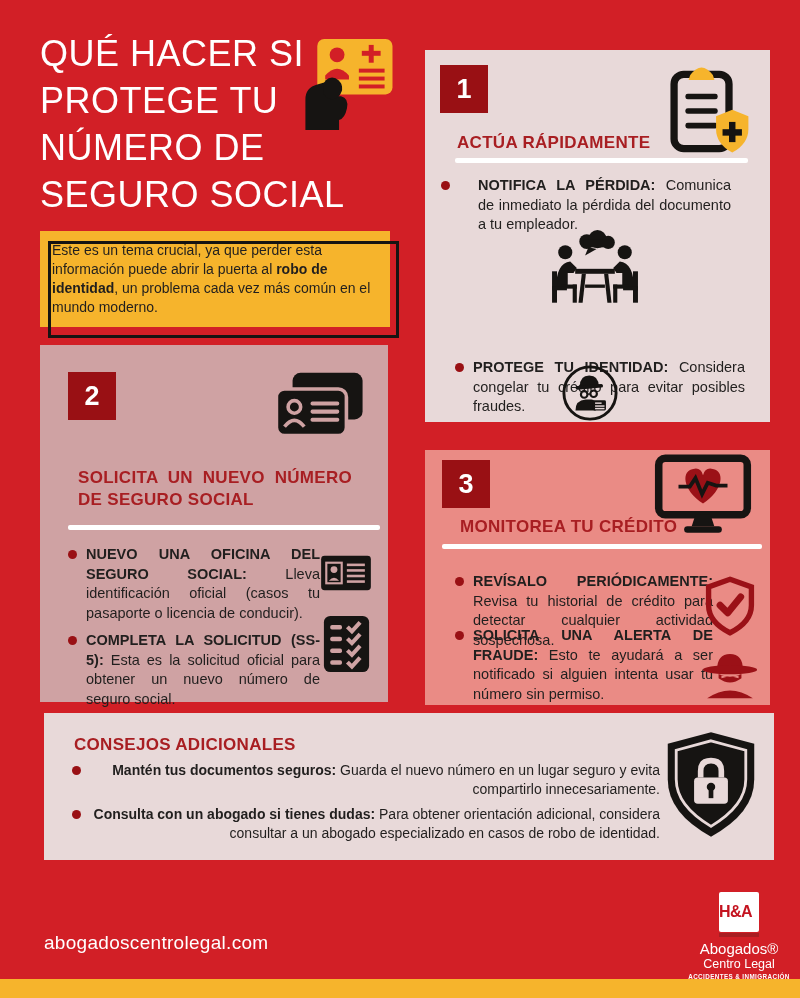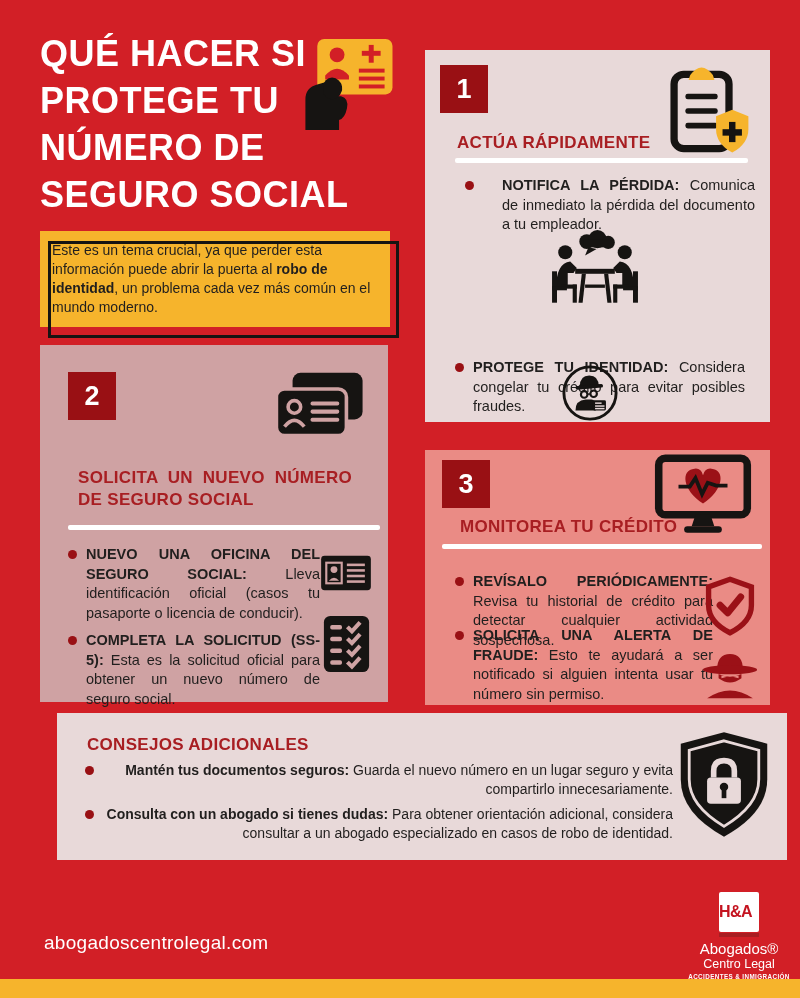--- a/index.html
+++ b/index.html
@@ -4,21 +4,21 @@
 <style>
   html,body{margin:0;padding:0;background:#555;}
   .canvas{
     position:relative;width:800px;height:998px;overflow:hidden;
     background:#d21f26;
     font-family:"Liberation Sans",sans-serif;
     -webkit-font-smoothing:antialiased;
   }
   
   .title-block{position:absolute;left:40px;top:30px;width:330px;color:#fff;
-    font-size:36px;font-weight:700;line-height:47px;letter-spacing:.5px;}
+    font-size:36px;font-weight:400;line-height:47px;letter-spacing:.5px;}
   .hand-icon{position:absolute;left:294px;top:36px;width:102px;height:94px;}
   .hand-icon svg{width:100%;height:100%;display:block;}
 
   
   .intro-box{position:absolute;left:40px;top:231px;width:326px;z-index:0;
     background:#f6b42c;padding:10px 12px;color:#211f1e;
     font-size:14px;line-height:19px;}
   .intro-box::after{content:"";position:absolute;top:10px;left:8px;right:-9px;bottom:-11px;
     border:3px solid #161412;z-index:-1;}
 
@@ -36,21 +36,21 @@
   .bullet b{font-weight:bold;}
   .icon-abs{position:absolute;}
   .icon-abs svg{width:100%;height:100%;display:block;}
 
   
   .step-1{left:425px;top:50px;width:345px;height:372px;background:#e8d9d9;}
   .step-1 .num{left:15px;top:15px;}
   .step-1 .step-title{left:32px;top:82px;}
   .step-1 .divider{left:30px;top:108px;width:293px;}
   .s1-hicon{right:20px;top:8px;width:84px;height:102px;}
-  .s1-b1{left:40px;top:126px;width:290px;gap:28px;}
+  .s1-b1{left:16px;top:126px;width:290px;gap:28px;}
   .s1-conv{left:112px;top:180px;width:116px;height:76px;}
   .s1-b2{left:30px;top:262px;width:290px;margin-top:46px;}
   .s1-spy{left:136px;top:314px;width:58px;height:58px;}
 
   
   .step-2{left:40px;top:345px;width:348px;height:357px;background:#cfa2a3;}
   .step-2 .num{left:28px;top:27px;}
   .step-2 .step-title{left:38px;top:122px;width:274px;text-align:justify;}
   .step-2 .divider{left:28px;top:180px;width:312px;}
   .s2-hicon{right:22px;top:26px;width:93px;height:70px;}
@@ -64,21 +64,21 @@
   .step-3 .num{left:17px;top:10px;}
   .step-3 .step-title{left:35px;top:66px;}
   .step-3 .divider{left:17px;top:94px;width:320px;}
   .s3-hicon{right:18px;top:4px;width:98px;height:84px;}
   .s3-b1{left:30px;top:122px;width:258px;}
   .s3-shield{right:14px;top:126px;width:52px;height:60px;}
   .s3-b2{left:30px;top:176px;width:258px;}
   .s3-spy{right:10px;top:198px;width:60px;height:52px;}
 
   
-  .tips{position:absolute;left:57px;top:713px;width:730px;height:147px;background:#e8d9d9;}
+  .tips{position:absolute;left:44px;top:713px;width:730px;height:147px;background:#e8d9d9;}
   .tips-title{position:absolute;left:30px;top:22px;color:#a81e22;font-weight:bold;
     font-size:17px;letter-spacing:.3px;}
   .tips .bullet{font-size:14px;line-height:19px;}
   .tips-b1{left:28px;top:48px;width:588px;}
   .tips-b2{left:28px;top:92px;width:588px;}
   .tips .btext{text-align:right;}
   .tips-shield{right:16px;top:15px;width:94px;height:114px;}
 
   
   .site{position:absolute;left:44px;top:932px;color:#fff;font-size:19px;letter-spacing:.3px;}

